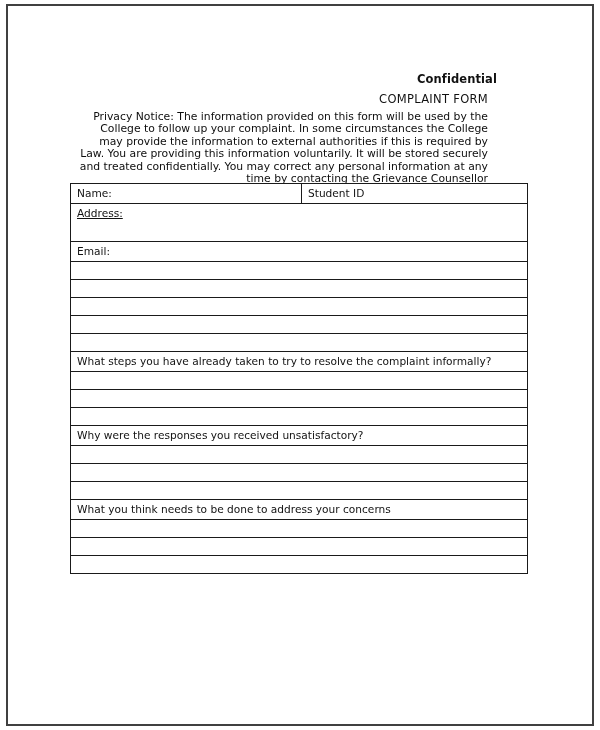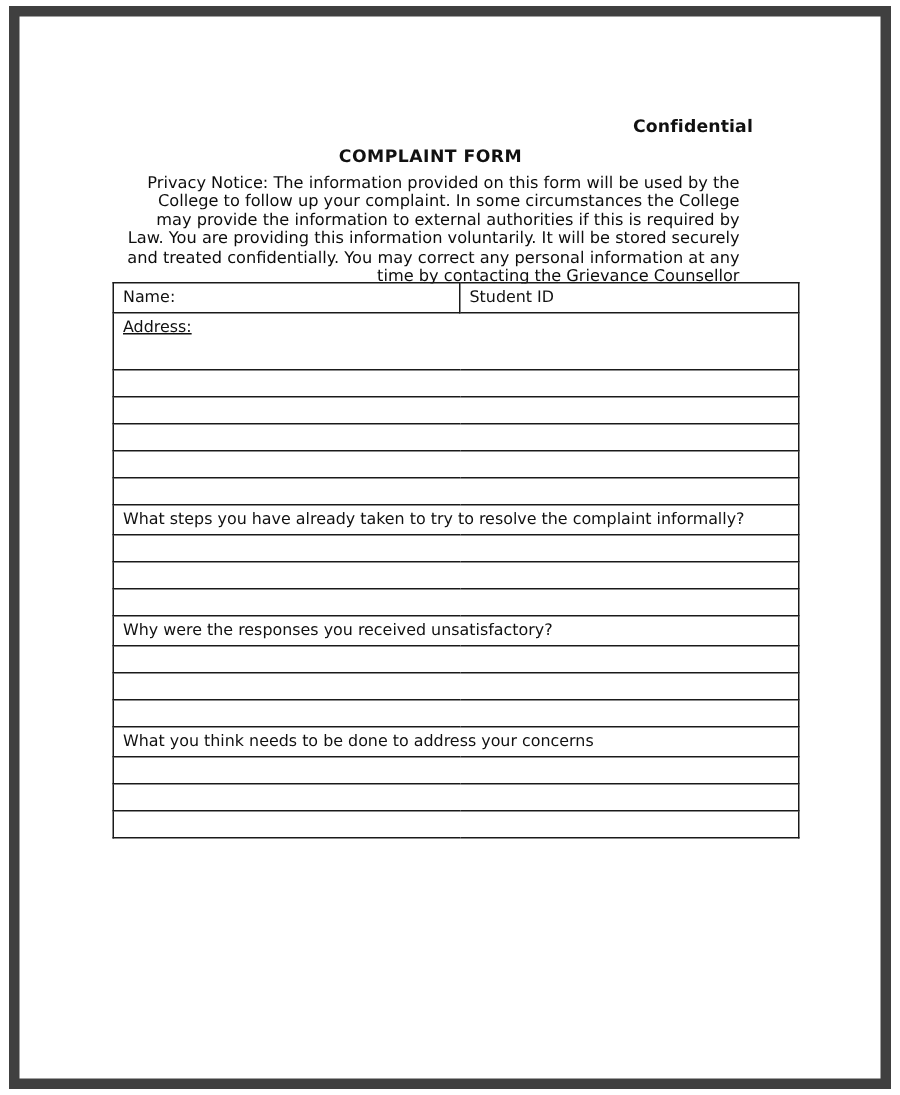--- a/index.html
+++ b/index.html
@@ -18,42 +18,42 @@
   }
 
   
   #page-sheet {
     position: absolute;
     left: 6px;
     top: 4px;
     width: 588px;
     height: 722px;
     background: #ffffff;
-    border: 7px solid #404040;
+    border: 2px solid #404040;
     box-sizing: border-box;
   }
 
   
   #header-block {
     position: absolute;
     left: 68px;
     top: 66px;
     width: 470px;
   }
   .confidential {
     text-align: right;
     font-weight: bold;
     font-size: 11.5px;
     letter-spacing: 0.1px;
     padding-right: 49px;
     line-height: 14px;
   }
   .form-title {
-    text-align: center;
-    font-weight: bold;
+    text-align: right;
+    font-weight: normal;
     font-size: 11.5px;
     letter-spacing: 0.3px;
     line-height: 14px;
     margin-top: 6px;
     padding-right: 58px;
   }
   .privacy-notice {
     font-size: 10.8px;
     line-height: 12.4px;
     margin-top: 5px;
@@ -123,20 +123,25 @@
         </td>
       </tr>
 
       <tr>
         <td class="tall-row" colspan="2">
           <span class="cell-inner">Address:</span>
         </td>
       </tr>
 
 
+      <tr>
+        <td class="label-row" colspan="2">
+          <span class="cell-inner">Email:</span>
+        </td>
+      </tr>
 
       <tr>
           <td class="blank-row" colspan="2"></td>
         </tr>
       <tr>
           <td class="blank-row" colspan="2"></td>
         </tr>
       <tr>
           <td class="blank-row" colspan="2"></td>
         </tr>

